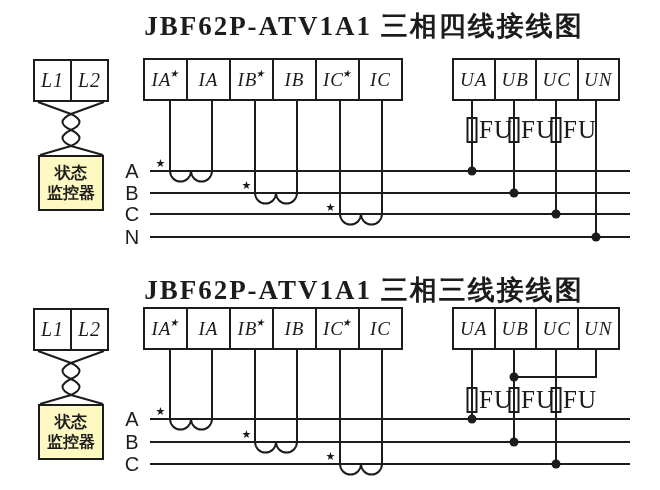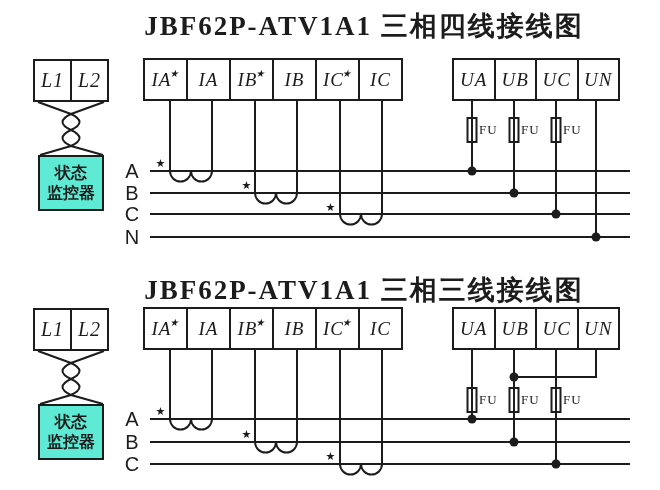--- a/index.html
+++ b/index.html
@@ -12,25 +12,25 @@
   .title.t2{top:272px;}
   .tblock{position:absolute;display:flex;border:2px solid #1c1c1c;background:#fff;
           box-sizing:border-box;}
   .tcell{flex:1;display:flex;align-items:center;justify-content:center;
          font-size:19px;letter-spacing:1px;border-left:2px solid #1c1c1c;white-space:nowrap;font-style:italic;}
   .tcell:first-child{border-left:none;}
   .star{font-size:10px;position:relative;top:-6px;margin-left:-2px;}
   .monitor{position:absolute;width:66px;height:56px;border:2px solid #1c1c1c;
            box-sizing:border-box;display:flex;flex-direction:column;align-items:center;
            justify-content:center;font-size:16px;font-weight:700;line-height:20px;
-           background:#5eead4;white-space:nowrap;}
+           background:#fef9c3;white-space:nowrap;}
   .phase-label{position:absolute;width:28px;height:22px;line-height:22px;text-align:center;
                font-family:"Liberation Sans", sans-serif;font-size:20px;}
   .line-star{position:absolute;font-size:11px;line-height:11px;width:11px;text-align:center;}
-  .fu{position:absolute;height:24px;line-height:24px;font-size:13px;letter-spacing:1px;}
+  .fu{position:absolute;height:24px;line-height:24px;font-size:25px;letter-spacing:1px;}
 </style>
 </head>
 <body>
 
 <div class="canvas">
 
   <svg class="wires" width="660" height="490" viewBox="0 0 660 490">
     <g stroke="#1c1c1c" stroke-width="2" fill="none">
 
       <g>

